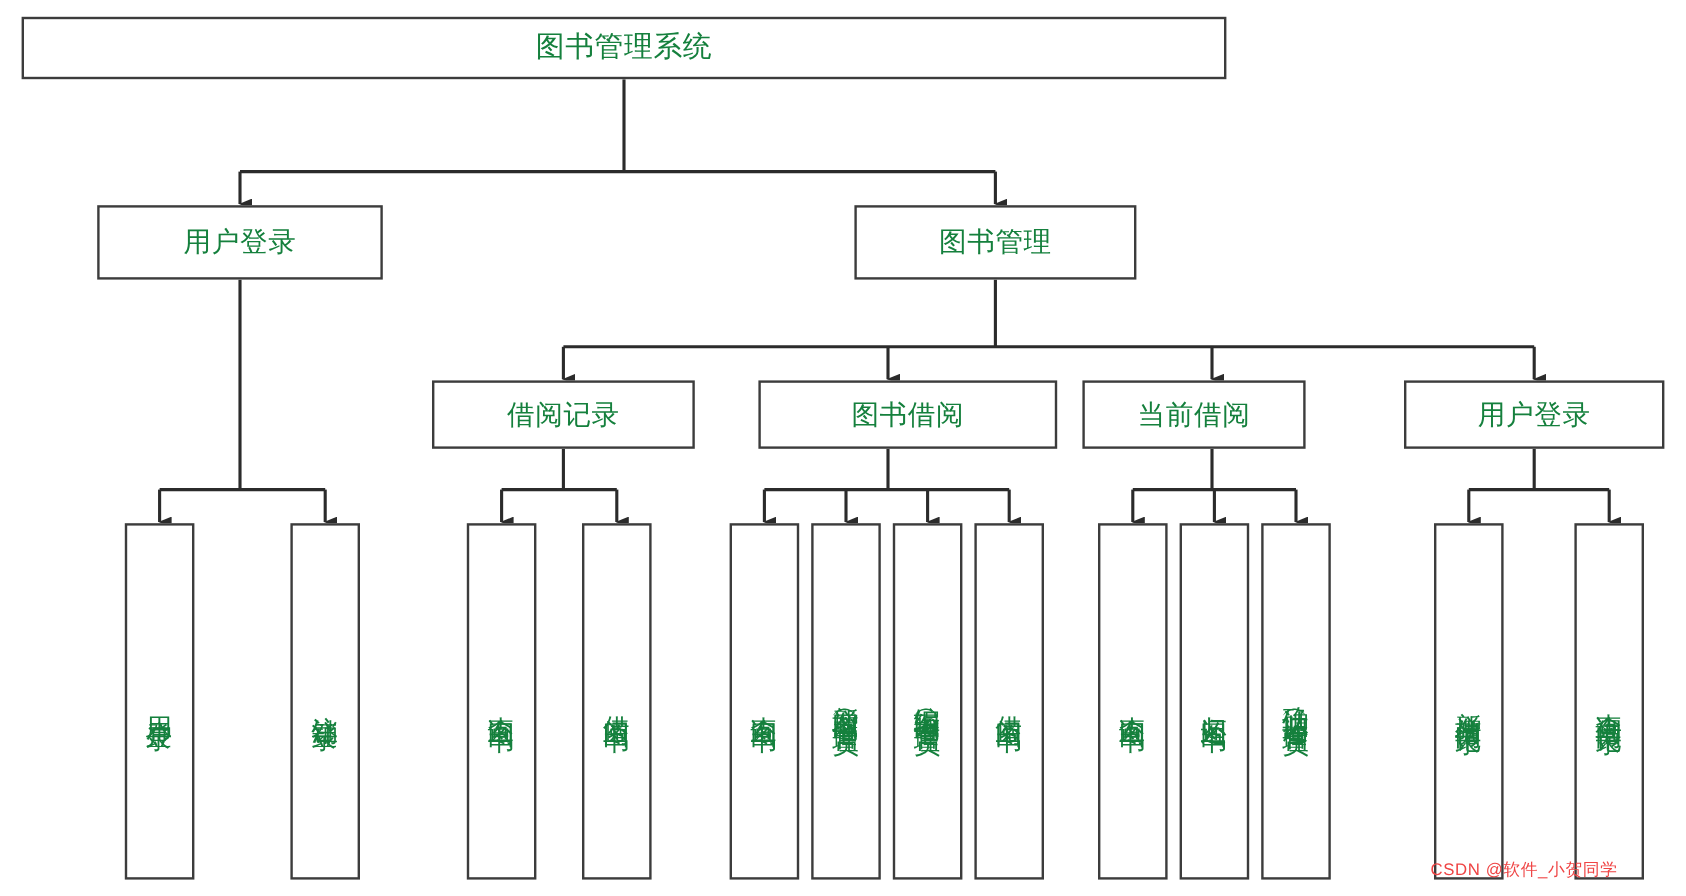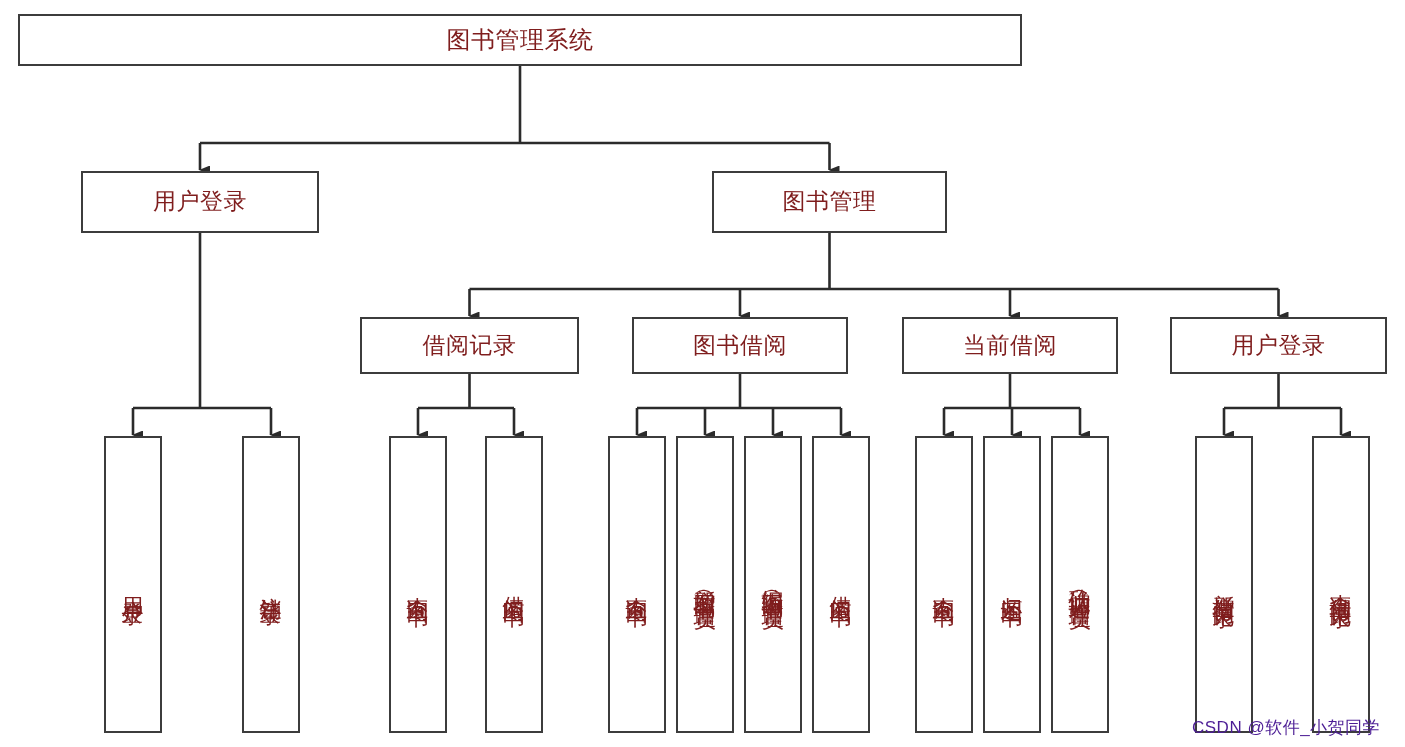--- a/index.html
+++ b/index.html
@@ -31,21 +31,21 @@
     position: absolute;
     box-sizing: border-box;
     background: #ffffff;
     border: 2px solid #3c3c3c;
     display: flex;
     align-items: center;
     justify-content: center;
     overflow: hidden;
   }
   .node .label {
-    color: #7f1d1d;
+    color: #15803d;
     text-align: center;
     line-height: 1.28;
     letter-spacing: 0.5px;
     white-space: pre-wrap;
   }
   .node.horiz .label {
     font-size: 23px;
   }
   .node.root .label {
     font-size: 24px;
@@ -57,22 +57,22 @@
   .node.vert .label {
     writing-mode: vertical-rl;
     text-orientation: upright;
     font-size: 22px;
     line-height: 1.32;
     letter-spacing: 3px;
     max-height: 100%;
   }
   .watermark {
     position: absolute;
-    color: #4c1d95;
-    font-size: 17px;
+    color: #ef4444;
+    font-size: 14px;
     letter-spacing: 0.5px;
     white-space: nowrap;
     user-select: none;
   }
 </style>
 </head>
 <body>
 
 <div id="diagram-root">
 
@@ -121,25 +121,25 @@
   </div>
 
   <div class="node horiz" style="left: 712px; top: 171px; width: 235px; height: 62px;">
     <span class="label">图书管理</span>
   </div>
 
   <div class="node horiz" style="left: 360px; top: 317px; width: 219px; height: 57px;">
     <span class="label">借阅记录</span>
   </div>
 
-  <div class="node horiz" style="left: 632px; top: 317px; width: 216px; height: 57px;">
+  <div class="node horiz" style="left: 632px; top: 317px; width: 249px; height: 57px;">
     <span class="label">图书借阅</span>
   </div>
 
-  <div class="node horiz" style="left: 902px; top: 317px; width: 216px; height: 57px;">
+  <div class="node horiz" style="left: 902px; top: 317px; width: 186px; height: 57px;">
     <span class="label">当前借阅</span>
   </div>
 
   <div class="node horiz" style="left: 1170px; top: 317px; width: 217px; height: 57px;">
     <span class="label">用户登录</span>
   </div>
 
   <div class="node vert" style="left: 104px; top: 436px; width: 58px; height: 297px;">
     <span class="label">用户登录</span>
   </div>

